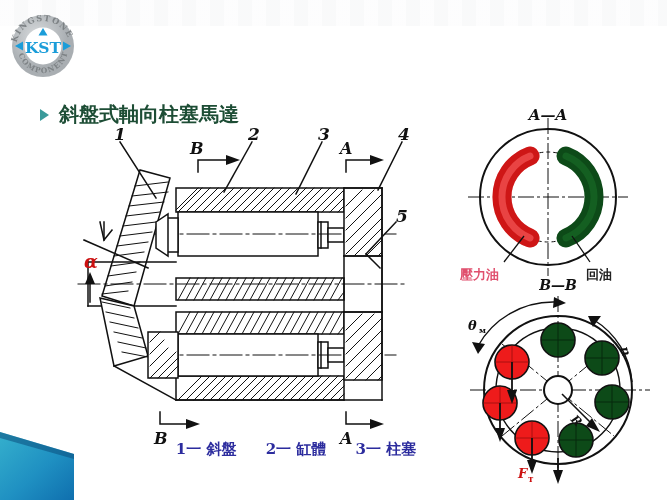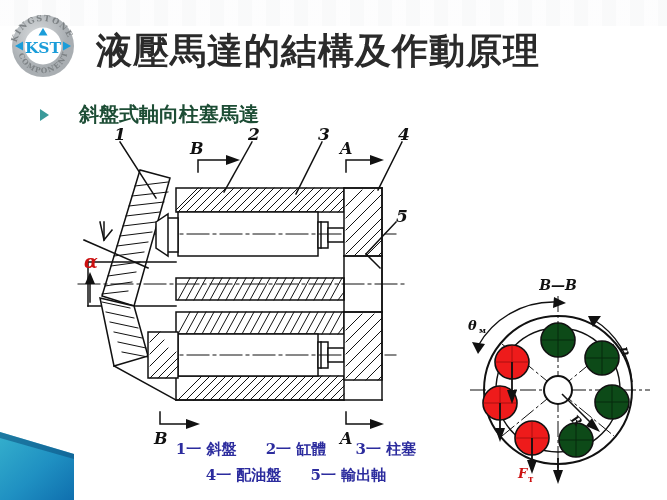--- a/index.html
+++ b/index.html
@@ -32,21 +32,21 @@
 
   
   .subtitle-row{position:absolute;left:40px;top:101px;display:flex;align-items:center;gap:10px;}
   .bullet{
     width:0;height:0;border-left:9px solid #3a9a9a;
     border-top:6px solid transparent;border-bottom:6px solid transparent;
     flex:none;
   }
   .subtitle{
     font-family:Liberation Sans, sans-serif;
-    font-size:20px;color:#1d4d35;font-weight:700;white-space:nowrap;margin-left:20px;
+    font-size:20px;color:#1d4d35;font-weight:700;white-space:nowrap;
   }
 
   
   .legend{
     position:absolute;left:0;width:592px;text-align:center;
     font-family:"DejaVu Serif","Liberation Serif",serif;
     font-weight:700;color:#2c2c9e;font-size:15px;
   }
   .legend.l1{top:440px;}
   .legend.l2{top:466px;}
@@ -89,21 +89,20 @@
       <text font-size="7.4" font-weight="bold" fill="#7d8285" letter-spacing="1.2">
         <textPath href="#arcBot" startOffset="8%">COMPONENT</textPath>
       </text>
       <polygon points="39,20 43.5,27.5 34.5,27.5" fill="#1b9dd9"></polygon>
       <polygon points="11,38 19,33.5 19,42.5" fill="#1b9dd9"></polygon>
       <polygon points="67,38 59,33.5 59,42.5" fill="#1b9dd9"></polygon>
       <text x="39" y="45" text-anchor="middle" font-size="15.5" font-weight="bold" fill="#1b9dd9" font-family="Liberation Sans, sans-serif">KST</text>
     </svg>
   </div>
 
-  <div class="title">液壓馬達的結構及作動原理</div>
 
   <div class="subtitle-row">
     <div class="bullet"></div>
     <div class="subtitle">斜盤式軸向柱塞馬達</div>
   </div>
 
   <div class="dwg main-dwg">
     <svg width="330" height="290" viewBox="0 0 330 290">
       <g stroke="#111" stroke-width="1.5" fill="none" stroke-linecap="square">
 
@@ -343,20 +342,48 @@
         <text x="112" y="28">B</text>
         <text x="262" y="28">A</text>
         <text x="76" y="318">B</text>
         <text x="262" y="318">A</text>
       </g>
 
       <text x="6" y="142" fill="#cc1111" font-size="18" font-weight="bold" font-style="italic">α</text>
     </svg>
   </div>
 
+  <div class="dwg aa-dwg">
+    <svg width="220" height="180" viewBox="0 0 220 180">
+      <text x="110" y="16" text-anchor="middle" fill="#111" font-size="15" font-weight="bold" font-style="italic">A—A</text>
+
+      <circle cx="110" cy="93" r="68" fill="#fff" stroke="#111" stroke-width="2"></circle>
+      <circle cx="110" cy="93" r="45" fill="none" stroke="#111" stroke-width="1" stroke-dasharray="4 3"></circle>
+
+      <g stroke="#111" stroke-width="1" stroke-dasharray="16 3 3 3">
+        <line x1="30" y1="93" x2="190" y2="93"></line>
+        <line x1="110" y1="14" x2="110" y2="172"></line>
+      </g>
+
+      <path d="M 92,52 A 44,44 0 0 0 92,134" stroke="#e31a1a" stroke-width="19" fill="none" stroke-linecap="round"></path>
+      <path d="M 92,52 A 44,44 0 0 0 92,134" stroke="#8f0b0b" stroke-width="19" fill="none" stroke-linecap="round" opacity="0.25"></path>
+      <path d="M 92,52 A 44,44 0 0 0 92,134" stroke="#ff6a6a" stroke-width="7" fill="none" stroke-linecap="round" opacity="0.55"></path>
+
+      <path d="M 128,52 A 44,44 0 0 1 128,134" stroke="#0d4a18" stroke-width="19" fill="none" stroke-linecap="round"></path>
+      <path d="M 128,52 A 44,44 0 0 1 128,134" stroke="#1d7a2c" stroke-width="7" fill="none" stroke-linecap="round" opacity="0.45"></path>
+
+      <g stroke="#111" stroke-width="1.3" fill="none">
+        <line x1="86" y1="132" x2="66" y2="158"></line>
+        <line x1="134" y1="132" x2="152" y2="158"></line>
+      </g>
+
+      <text x="22" y="175" fill="#e0506e" font-size="13" font-weight="bold">壓力油</text>
+      <text x="148" y="175" fill="#222222" font-size="13" font-weight="bold">回油</text>
+    </svg>
+  </div>
 
   <div class="dwg bb-dwg">
     <svg width="200" height="214" viewBox="0 0 200 214">
       <text x="96" y="18" text-anchor="middle" fill="#111" font-size="14" font-weight="bold" font-style="italic">B—B</text>
 
       <circle cx="96" cy="118" r="74" fill="#fff" stroke="#111" stroke-width="2"></circle>
       <circle cx="96" cy="118" r="62" fill="none" stroke="#111" stroke-width="1.4"></circle>
 
       <g stroke="#111" stroke-width="1" stroke-dasharray="16 3 3 3">
         <line x1="8" y1="118" x2="188" y2="118"></line>
@@ -428,24 +455,20 @@
       <text x="56" y="206" fill="#cc1111" font-size="13" font-weight="bold" font-style="italic">F</text>
       <text x="66" y="210" fill="#cc1111" font-size="9" font-weight="bold">т</text>
     </svg>
   </div>
 
   <div class="legend l1">
     <span>1一 斜盤</span>
     <span>2一 缸體</span>
     <span>3一 柱塞</span>
   </div>
-  <div class="legend l2">
-    <span>4一 配油盤</span>
-    <span>5一 輸出軸</span>
-  </div>
 
   <div class="wedge">
     <svg width="110" height="90" viewBox="0 0 110 90">
       <defs>
         <linearGradient id="wg" x1="0" y1="0" x2="1" y2="1">
           <stop offset="0%" stop-color="#35b0cd"></stop>
           <stop offset="55%" stop-color="#1f90c2"></stop>
           <stop offset="100%" stop-color="#0f6fae"></stop>
         </linearGradient>
       </defs>

